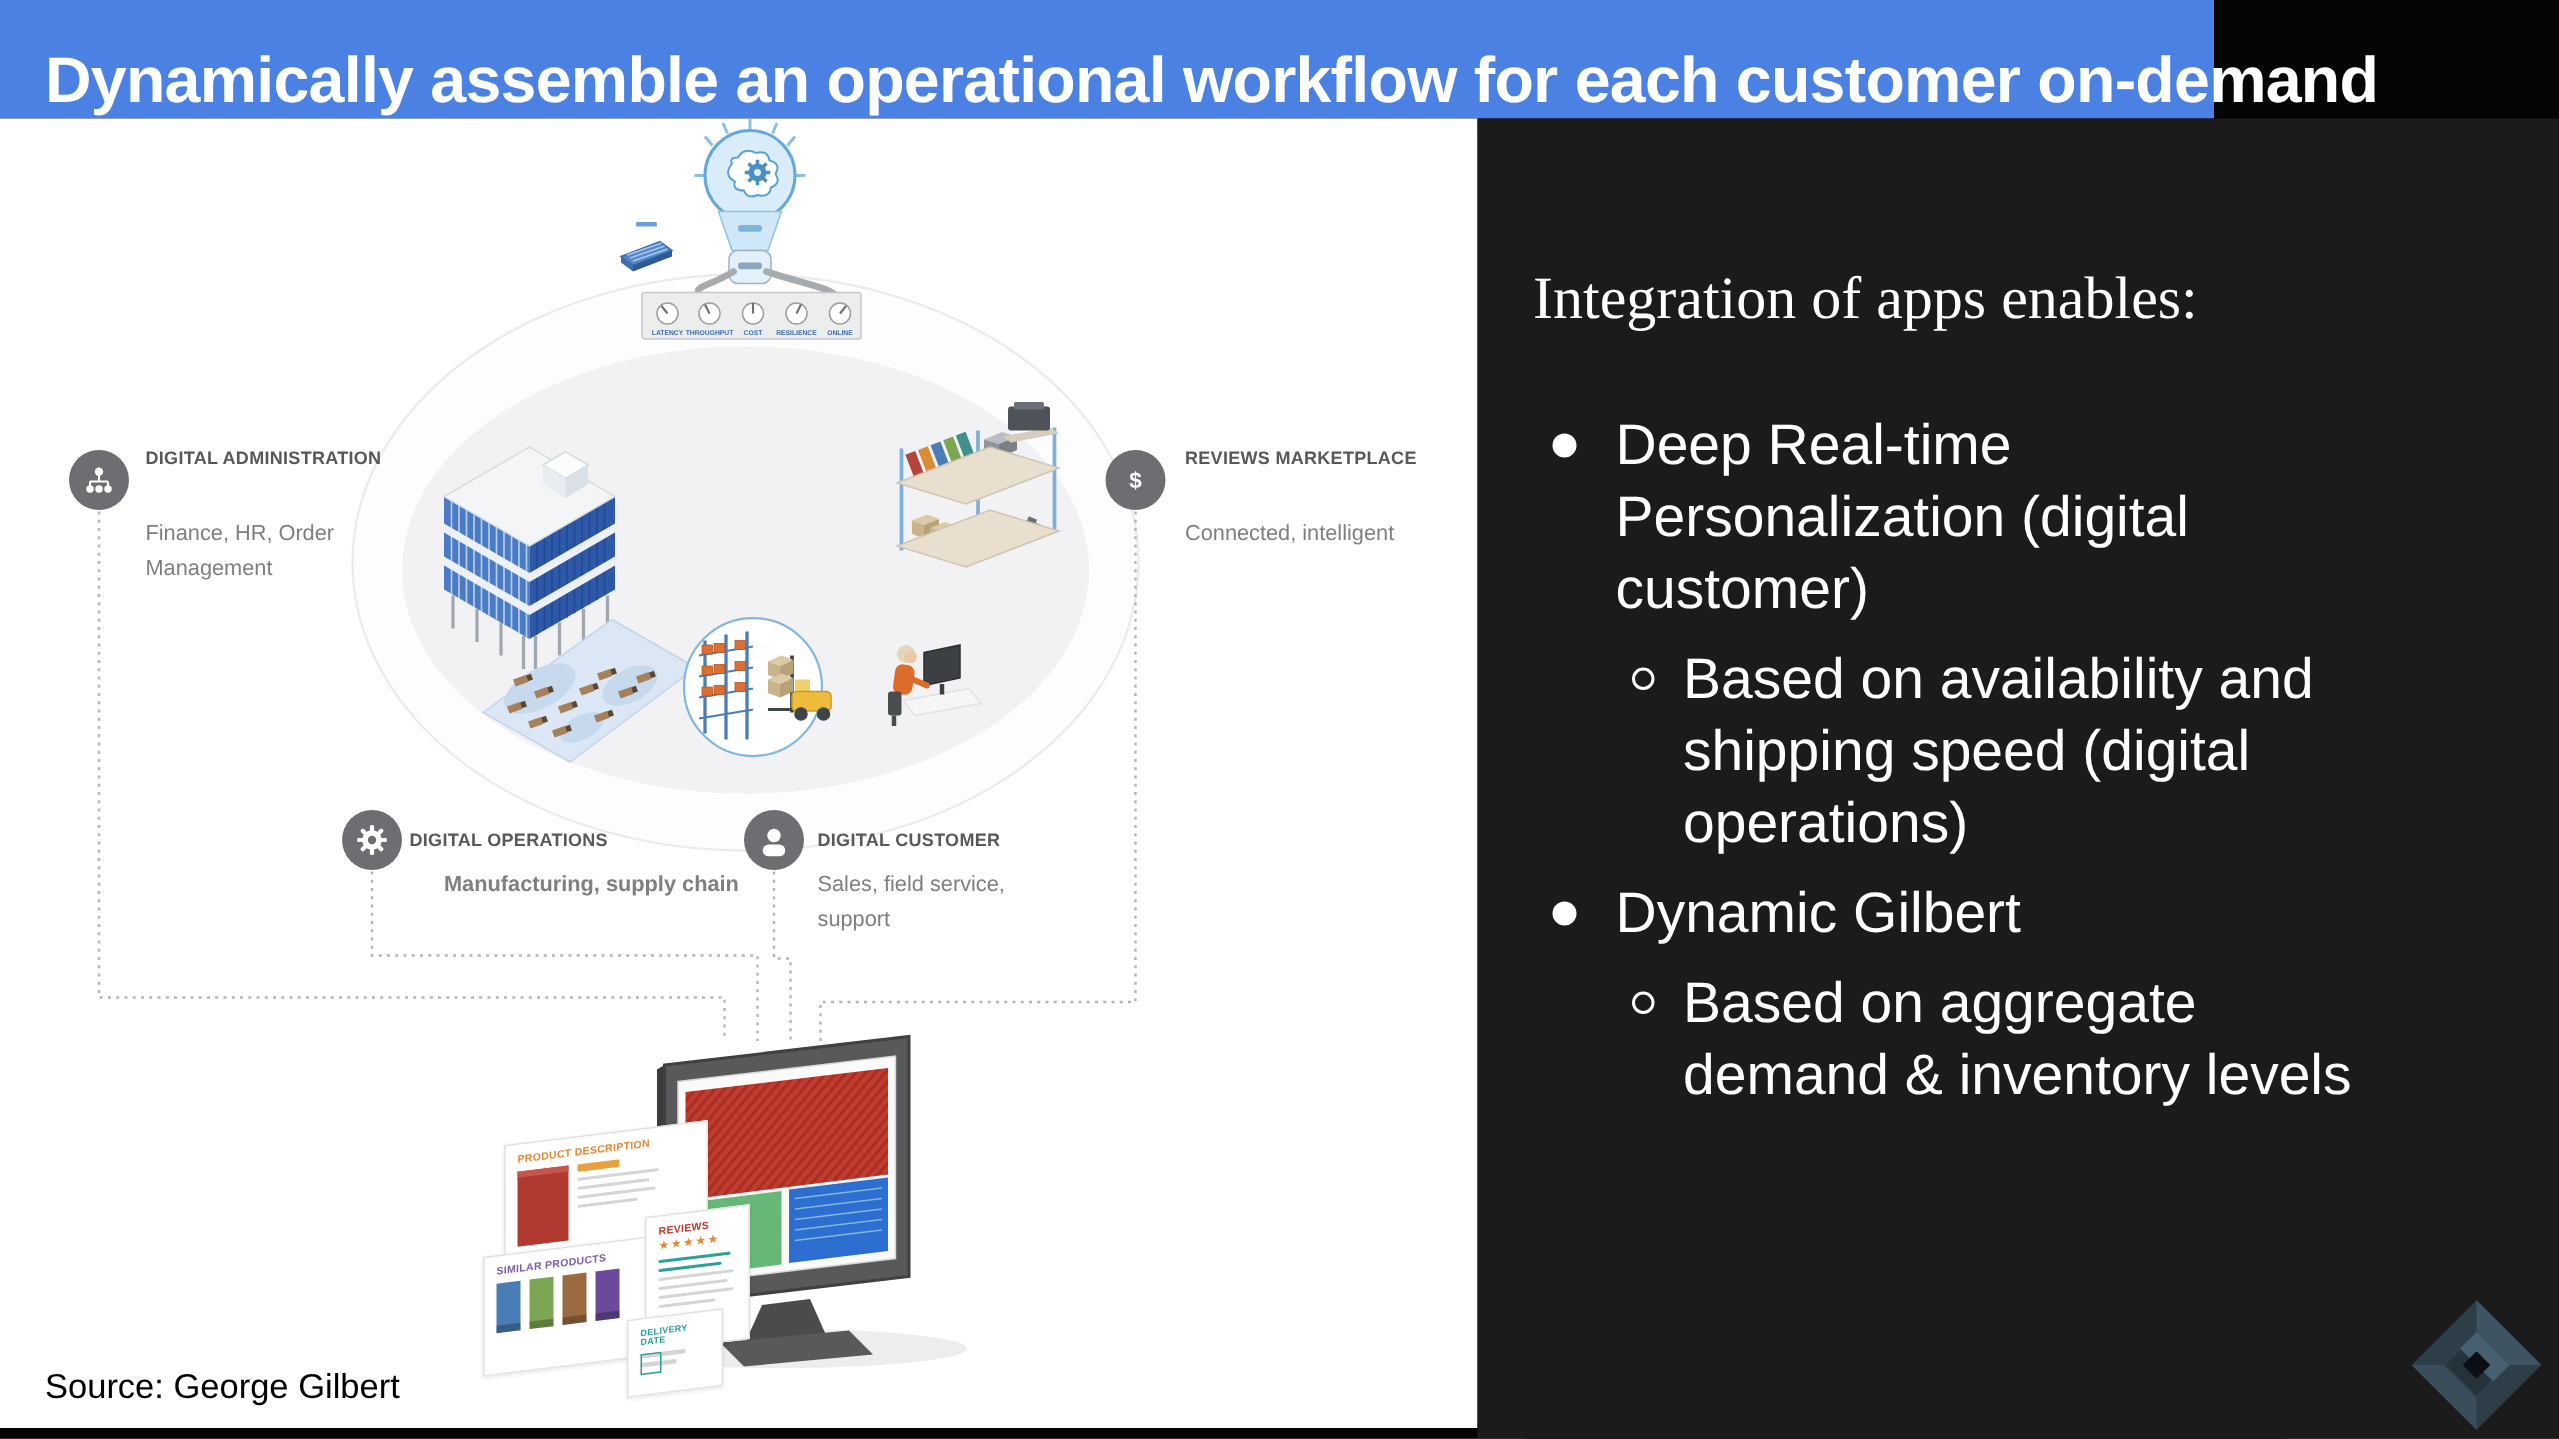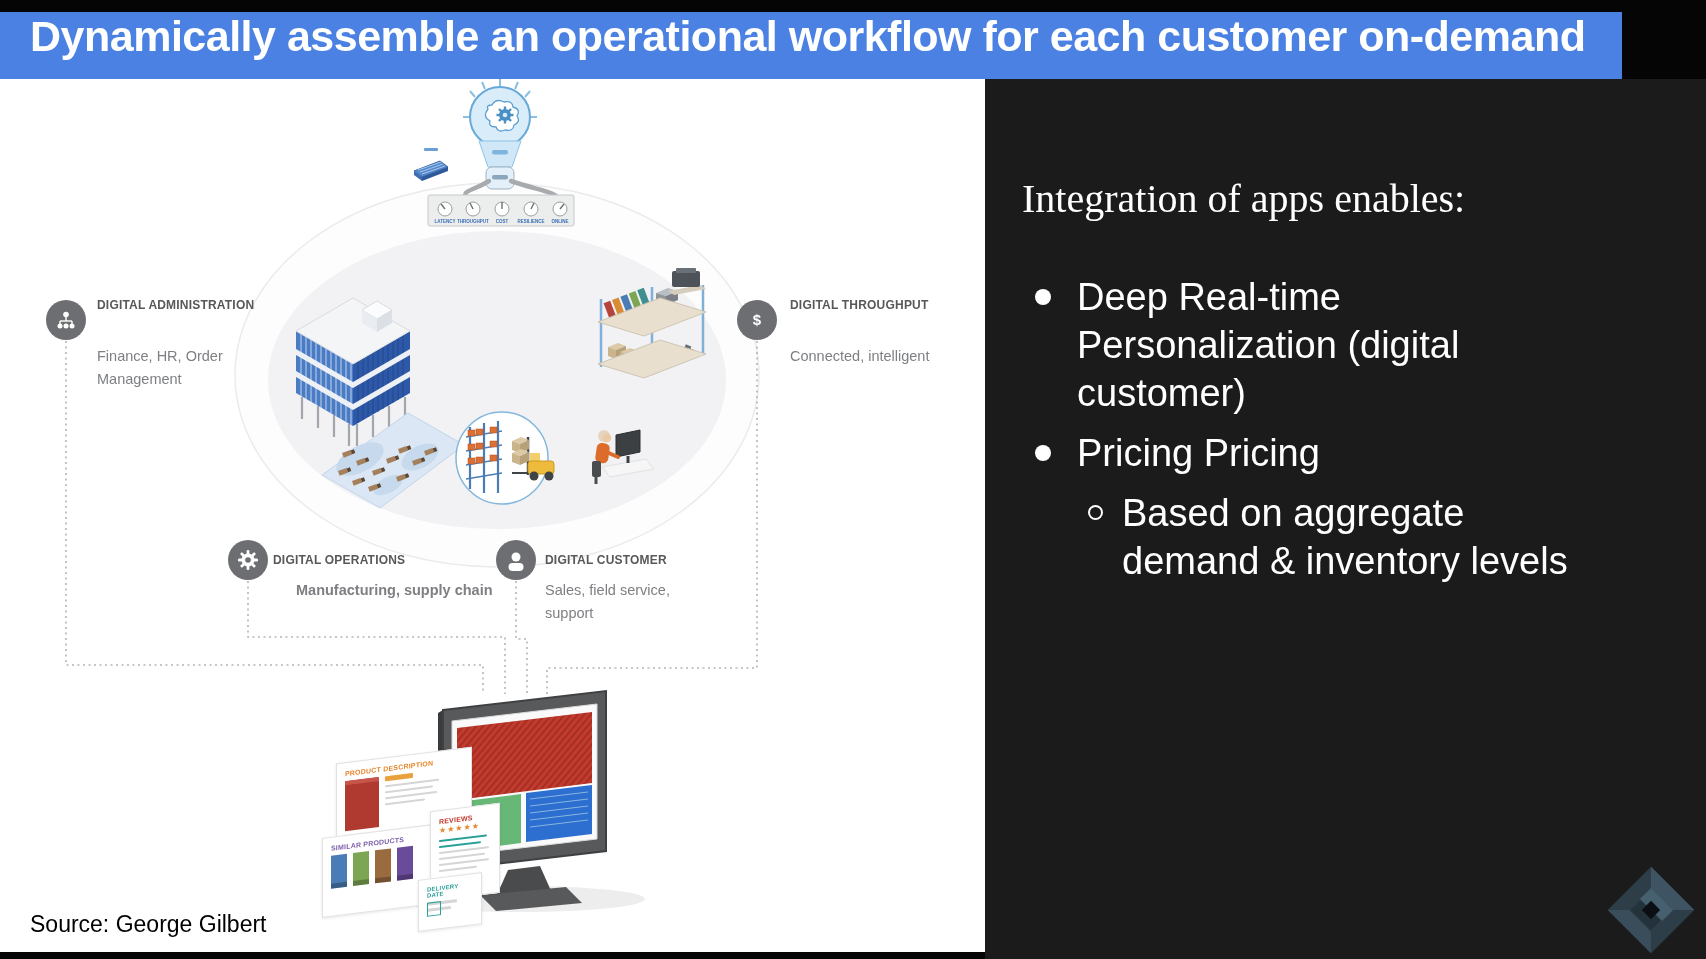--- a/index.html
+++ b/index.html
@@ -1,21 +1,21 @@
 <!DOCTYPE html>
 <html><head>
 <meta charset="utf-8">
 <style>
   html,body{margin:0;padding:0;background:#050505;}
   .slide{position:relative;width:1706px;height:959px;background:#050505;overflow:hidden;
          font-family:"Liberation Sans",sans-serif;}
 
   
-  .banner{position:absolute;left:0;top:0;width:1622px;height:79px;background:#4a81e2;
-          display:flex;align-items:flex-start;margin-top:12px;}
+  .banner{position:absolute;left:0;top:0;width:1476px;height:79px;background:#4a81e2;
+          display:flex;align-items:flex-end;}
   .banner h1{margin:0 0 0 30px;font-size:43px;font-weight:bold;color:#ffffff;
              letter-spacing:-0.5px;white-space:nowrap;}
 
   
   .left-panel{position:absolute;left:0;top:79px;width:985px;height:873px;background:#ffffff;}
   .right-panel{position:absolute;left:985px;top:79px;width:721px;height:880px;
                background:#1b1b1b;color:#ffffff;}
 
   
   .rp-heading{margin:95px 0 49px 37px;font-size:40px;line-height:50px;color:#ffffff;font-family:Liberation Serif, serif;}
@@ -384,21 +384,21 @@
       </svg>
     </div>
     <div class="cat-title" style="left:97px;top:216px;width:160px;">DIGITAL ADMINISTRATION</div>
     <div class="cat-sub" style="left:97px;top:266px;width:150px;">Finance, HR, Order Management</div>
 
     <div class="cat-ic" style="left:737px;top:221px;">
       <svg width="22" height="22" viewBox="0 0 22 22">
         <text x="11" y="16" text-anchor="middle" font-size="15" font-weight="bold" fill="#ffffff">$</text>
       </svg>
     </div>
-    <div class="cat-title" style="left:790px;top:216px;width:160px;">DIGITAL THROUGHPUT</div>
+    <div class="cat-title" style="left:790px;top:216px;width:160px;">REVIEWS MARKETPLACE</div>
     <div class="cat-sub" style="left:790px;top:266px;width:180px;">Connected, intelligent</div>
 
     <div class="cat-ic" style="left:228px;top:461px;">
       <svg width="24" height="24" viewBox="0 0 24 24">
         <g fill="#ffffff">
           <rect x="10.6" y="2" width="2.8" height="20" rx="1"></rect>
           <rect x="10.6" y="2" width="2.8" height="20" rx="1" transform="rotate(45 12 12)"></rect>
           <rect x="10.6" y="2" width="2.8" height="20" rx="1" transform="rotate(90 12 12)"></rect>
           <rect x="10.6" y="2" width="2.8" height="20" rx="1" transform="rotate(135 12 12)"></rect>
           <circle cx="12" cy="12" r="6.5"></circle>
@@ -465,23 +465,27 @@
     <div class="source-note">Source: George Gilbert</div>
   </div>
 
   <div class="right-panel">
     <div class="rp-heading">Integration of apps enables:</div>
 
     <div class="b lv1">
       <span class="m1"></span>
       <p>Deep Real-time Personalization (digital customer)</p>
     </div>
+    <div class="b lv2">
+      <span class="m2"></span>
+      <p>Based on availability and shipping speed (digital operations)</p>
+    </div>
     <div class="b lv1">
       <span class="m1"></span>
-      <p>Pricing Pricing</p>
+      <p>Dynamic Gilbert</p>
     </div>
     <div class="b lv2">
       <span class="m2"></span>
       <p>Based on aggregate demand &amp; inventory levels</p>
     </div>
 
     <svg class="corner-logo" viewBox="0 0 100 100">
       <polygon points="50,3 97,50 50,97 3,50" fill="#2e3e49"></polygon>
       <polygon points="50,3 97,50 74,50 50,26" fill="#3f5463"></polygon>
       <polygon points="50,97 3,50 26,50 50,74" fill="#3a4d5b"></polygon>

